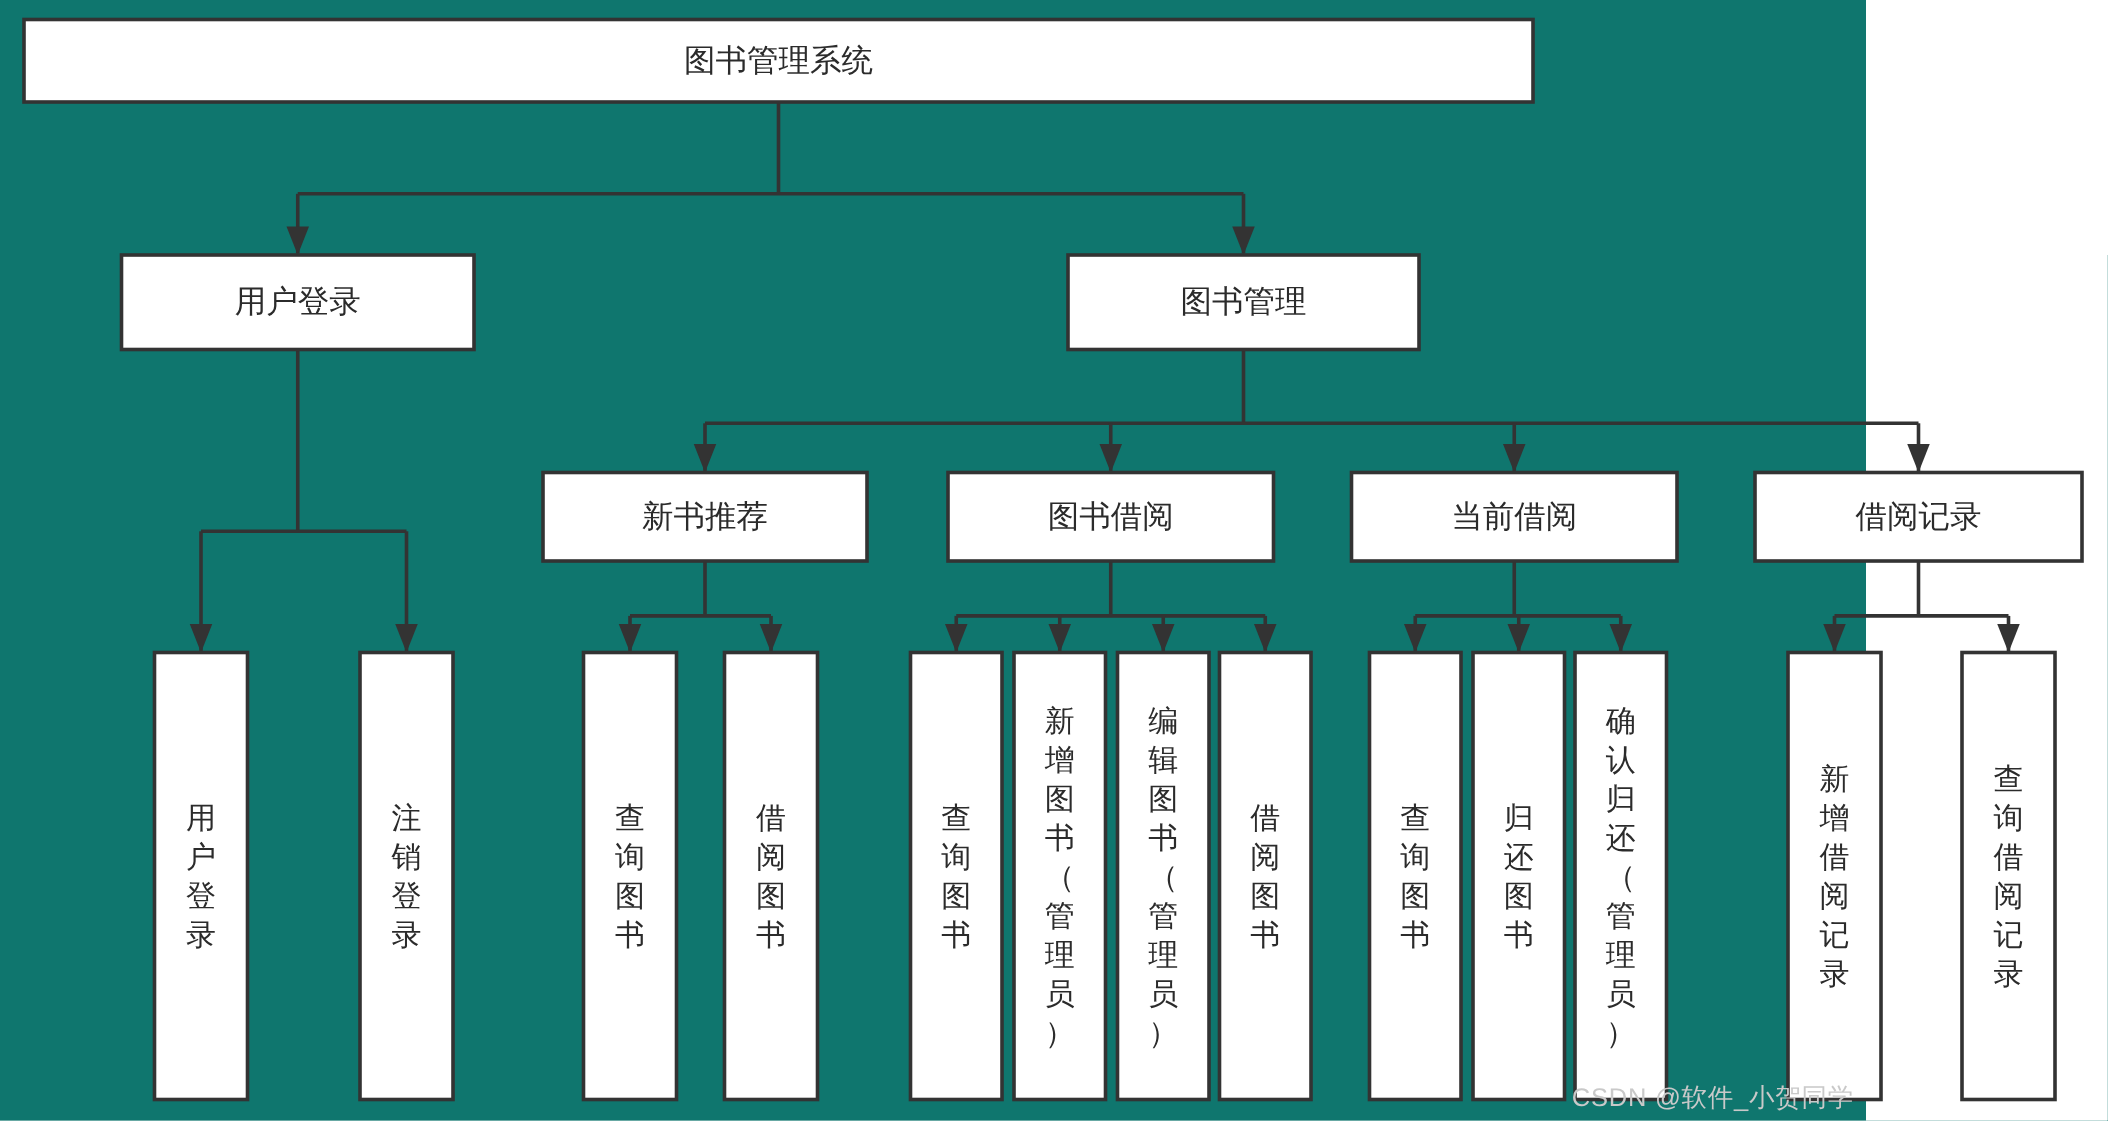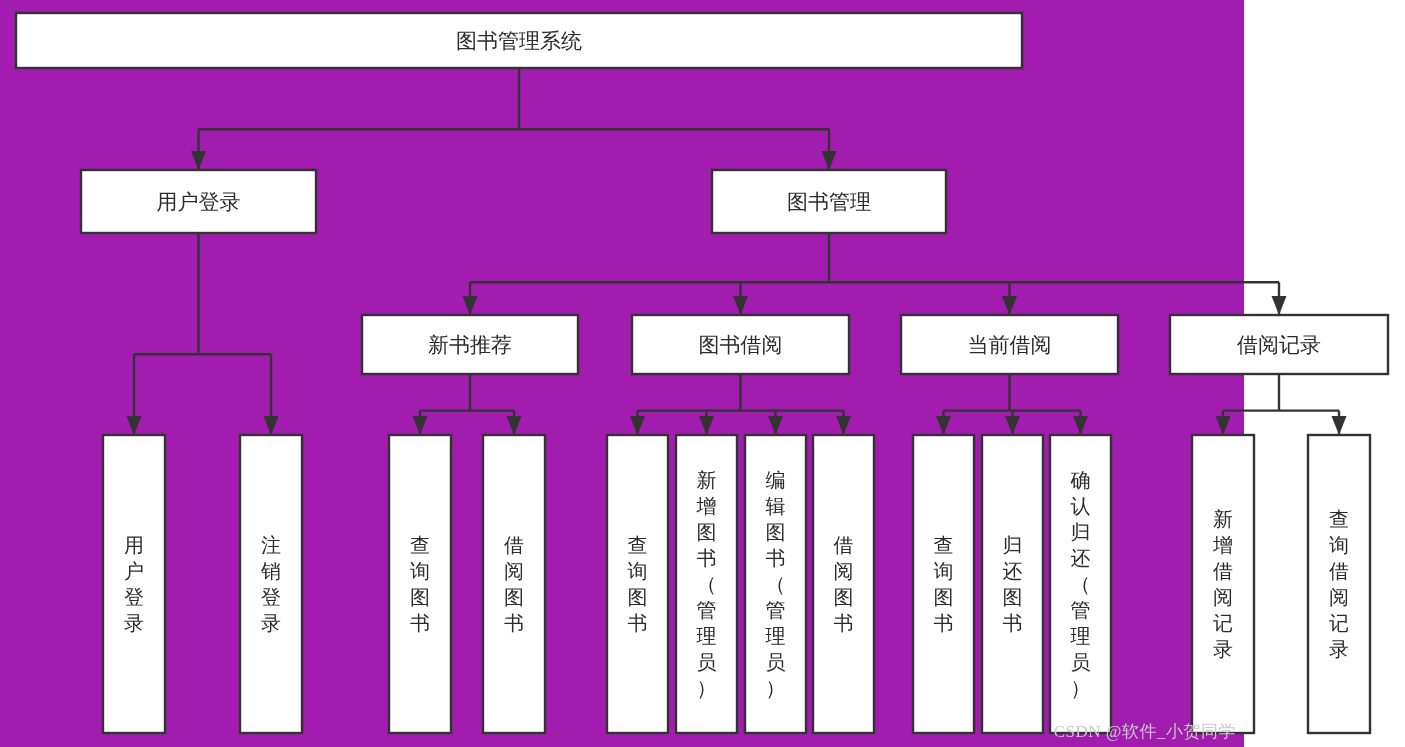--- a/index.html
+++ b/index.html
@@ -11,21 +11,21 @@
   body {
     width: 1405px;
     height: 747px;
     font-family: "DejaVu Sans", "Liberation Sans", sans-serif;
     overflow: hidden;
   }
   #diagram-root {
     position: relative;
     width: 1244px;
     height: 747px;
-    background: #a21caf;
+    background: #0f766e;
   }
   svg#tree-svg {
     position: absolute;
     left: 0;
     top: 0;
     width: 1405px;
     height: 747px;
     display: block;
   }
   .node-box {
@@ -53,21 +53,21 @@
   .node-label-vertical {
     fill: #2b2b2b;
     font-family: "DejaVu Sans", "Liberation Sans", sans-serif;
     font-size: 20px;
     text-anchor: middle;
   }
   .watermark {
     position: absolute;
     right: 8px;
     bottom: 4px;
-    font-family: Liberation Serif, serif;
+    font-family: Liberation Sans, sans-serif;
     font-size: 17px;
     color: #c9c9c9;
     letter-spacing: 0.5px;
     white-space: nowrap;
     user-select: none;
   }
 </style>
 </head>
 <body>
 

